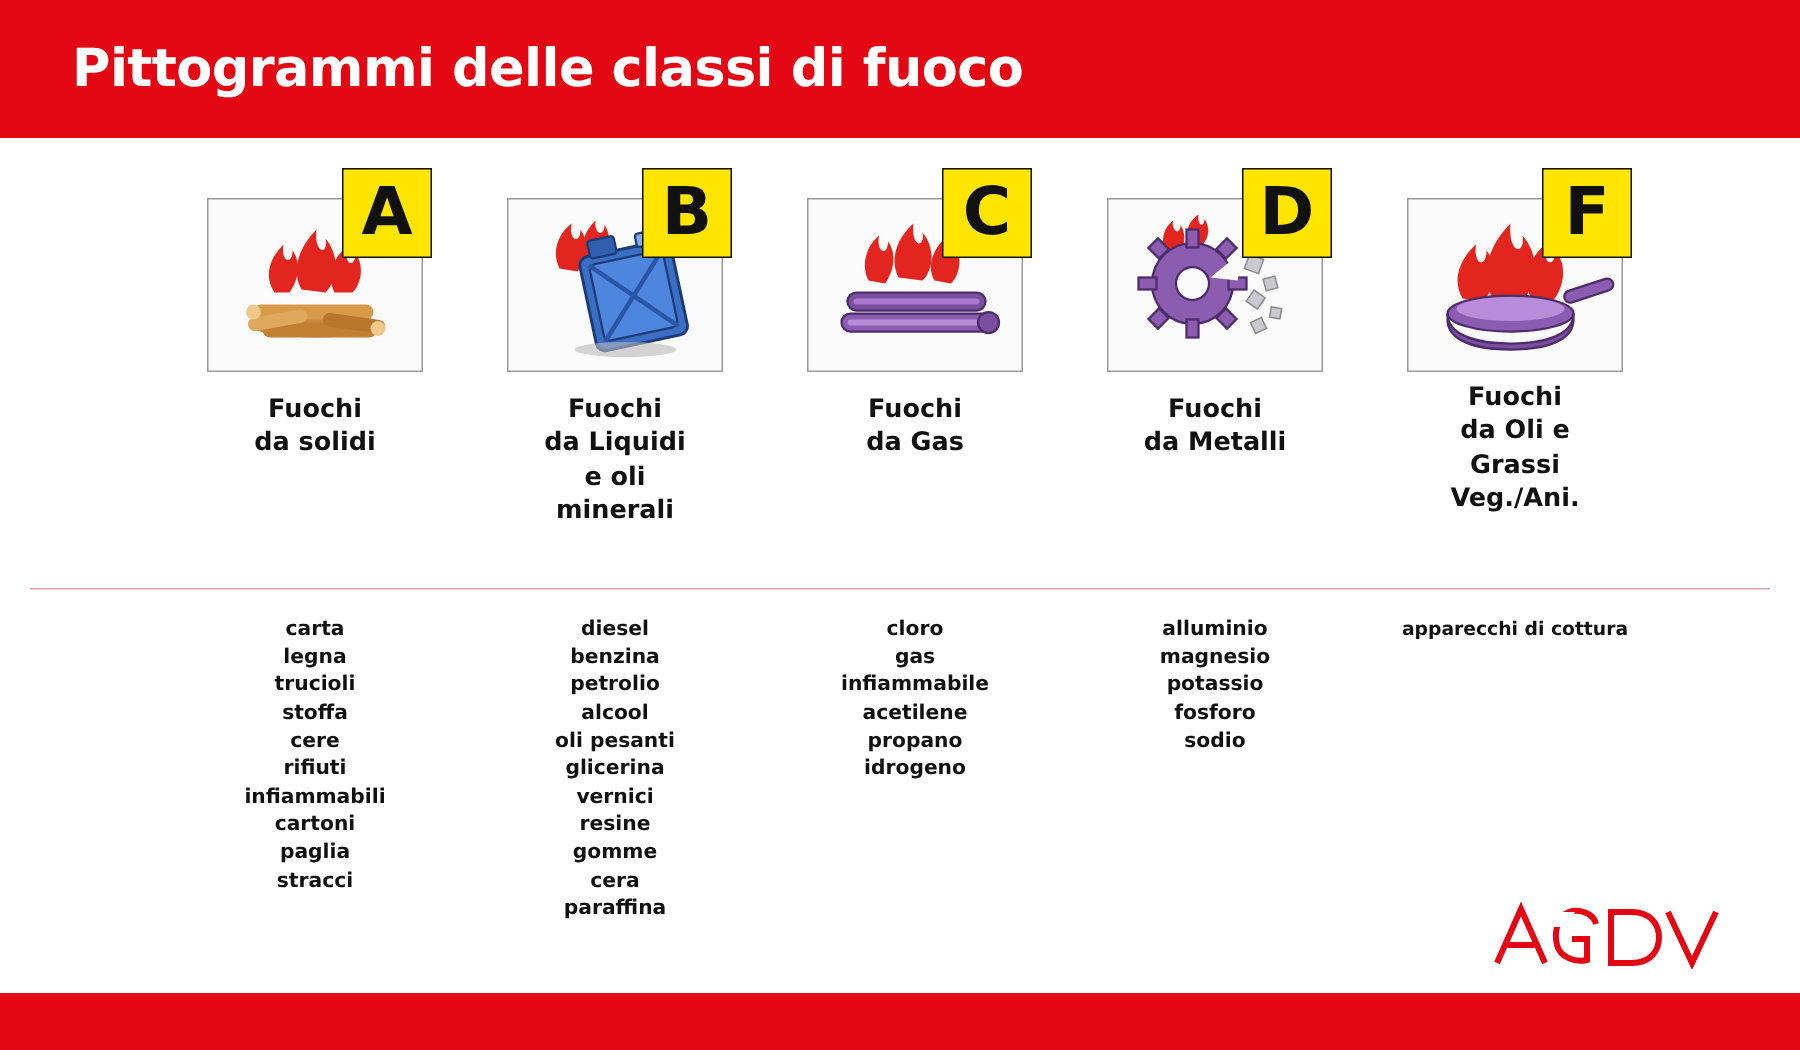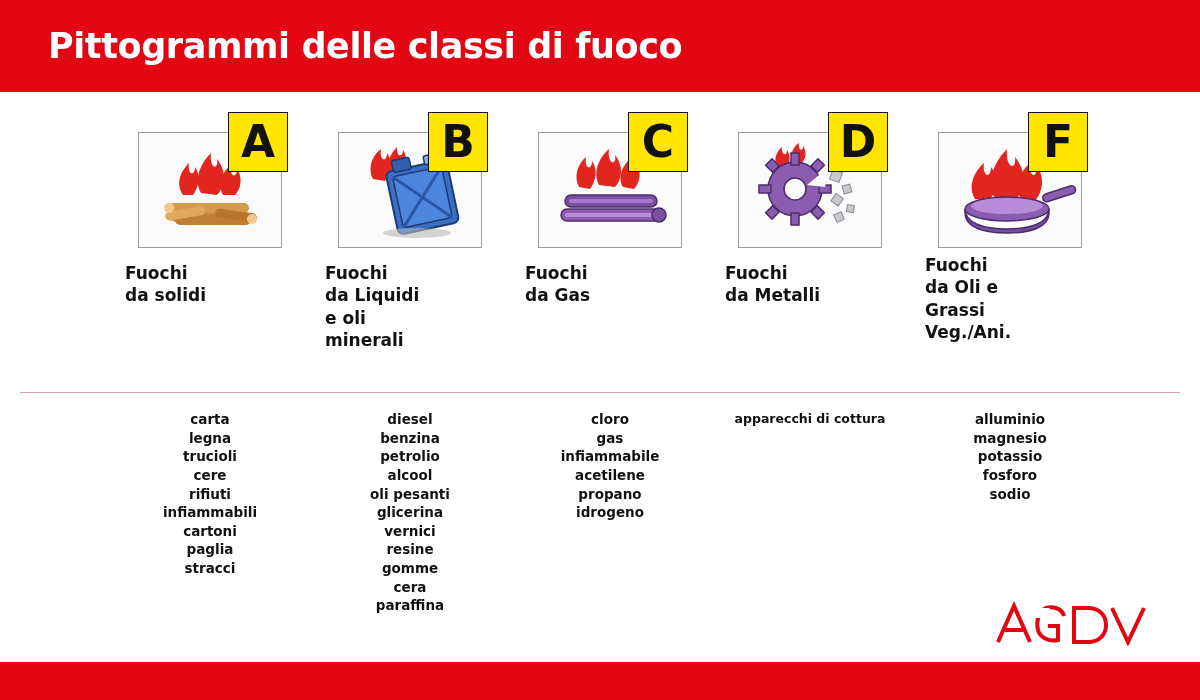--- a/index.html
+++ b/index.html
@@ -81,20 +81,21 @@
     font-weight: bold;
     color: #111;
     line-height: 1;
     font-family: "DejaVu Sans", "Liberation Sans", sans-serif;
     z-index: 3;
   }
   .art { position: absolute; left: 0; top: 0; width: 144px; height: 116px; }
   
   .col-title {
     margin-top: 14px;
+    text-align: center;
     font-size: 17px;
     font-weight: bold;
     color: #111;
     line-height: 1.32;
     font-family: "DejaVu Sans", "Liberation Sans", sans-serif;
     width: 170px;
   }
   
   .divider {
     position: absolute;
@@ -291,20 +292,21 @@
 
     </div>
 
     <div class="divider"></div>
 
     <div class="examples">
       <div class="ex-col">
         <div>carta</div>
         <div>legna</div>
         <div>trucioli</div>
+        <div>stoffa</div>
         <div>cere</div>
         <div>rifiuti</div>
         <div>infiammabili</div>
         <div>cartoni</div>
         <div>paglia</div>
         <div>stracci</div>
       </div>
       <div class="ex-col">
         <div>diesel</div>
         <div>benzina</div>
@@ -320,28 +322,28 @@
       </div>
       <div class="ex-col">
         <div>cloro</div>
         <div>gas</div>
         <div>infiammabile</div>
         <div>acetilene</div>
         <div>propano</div>
         <div>idrogeno</div>
       </div>
       <div class="ex-col">
-        <div style="font-size:12.5px;">apparecchi di cottura</div>
-      </div>
-      <div class="ex-col">
         <div>alluminio</div>
         <div>magnesio</div>
         <div>potassio</div>
         <div>fosforo</div>
         <div>sodio</div>
+      </div>
+      <div class="ex-col">
+        <div style="font-size:12.5px;">apparecchi di cottura</div>
       </div>
     </div>
 
     <svg class="logo" viewBox="0 0 160 46">
       <g fill="none" stroke="#e30613" stroke-width="4">
         <path d="M6 42 L22 6 L38 42 M13 30 L31 30"></path>
         <path d="M72 16 C70 8 60 6 54 8 C46 11 44 22 46 30 C48 38 58 42 66 40 L66 26 L56 26"></path>
         <path d="M82 8 L82 42 L96 42 C108 42 114 34 114 25 C114 16 108 8 96 8 Z"></path>
         <path d="M120 8 L136 42 L152 8"></path>
       </g>

